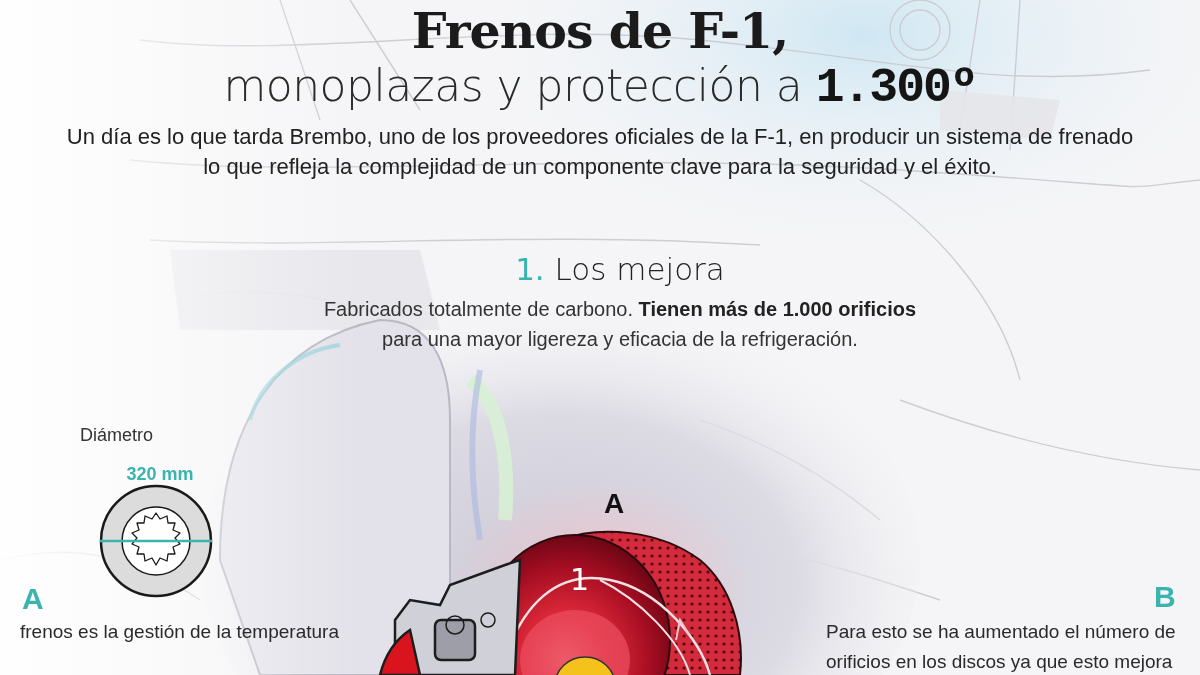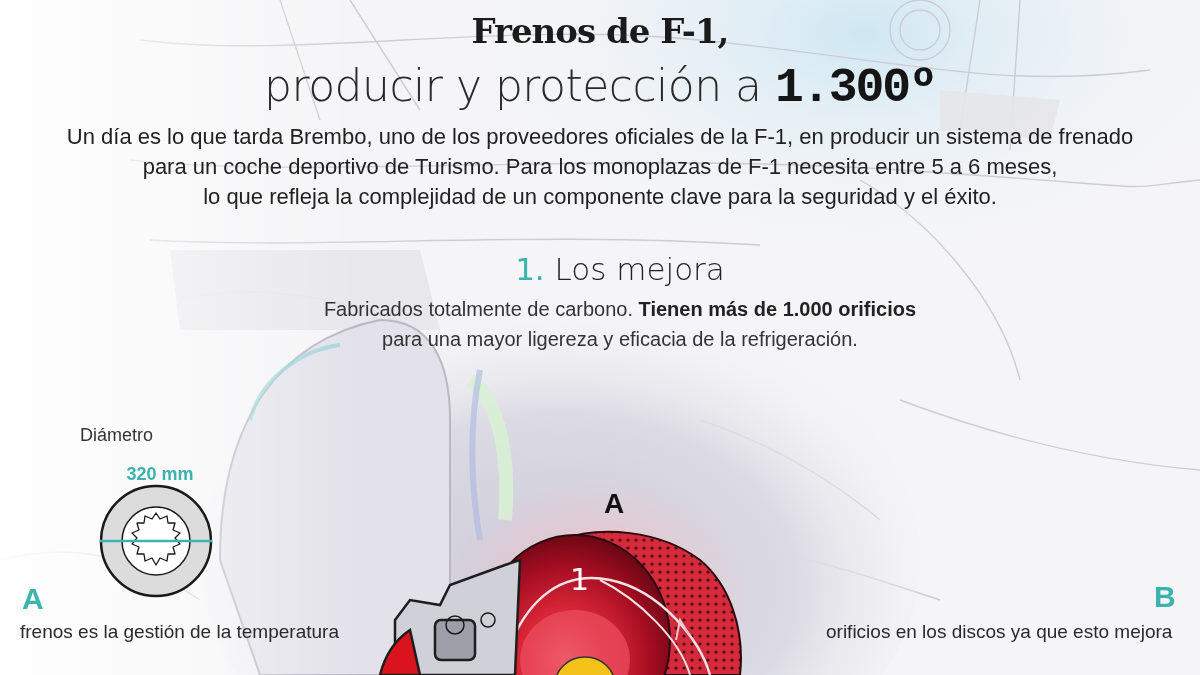--- a/index.html
+++ b/index.html
@@ -7,21 +7,21 @@
       width: 1200px; height: 675px; overflow: hidden; position: relative;
       font-family: "Liberation Sans", sans-serif; color: #222;
       background: #f4f4f6;
     }
     .bg { position: absolute; inset: 0; overflow: hidden; z-index: 0; }
     .bg svg { width: 1200px; height: 675px; display: block; }
     .layer { position: absolute; z-index: 2; }
 
     .title {
       left: 0; width: 1200px; top: 2px; text-align: center;
-      font-family: "DejaVu Serif", serif; font-weight: 900; font-size: 34px;
+      font-family: "DejaVu Serif", serif; font-weight: 900; font-size: 49px;
       color: #1b1b1b; letter-spacing: -1px; line-height: 58px;
     }
     .subtitle {
       left: 0; width: 1200px; top: 56px; text-align: center;
       font-family: "DejaVu Sans", sans-serif; font-weight: 200; font-size: 44px;
       color: #2a2a2a; line-height: 60px; letter-spacing: -0.5px;
     }
     .subtitle .big {
       font-family: Liberation Mono, monospace; font-weight: 900; font-size: 48px; color: #151515;
       letter-spacing: -2px;
@@ -149,26 +149,25 @@
       <circle cx="455" cy="625" r="9" fill="none" stroke-width="1.5"></circle>
       <circle cx="488" cy="620" r="7" fill="none" stroke-width="1.5"></circle>
       <path d="M380 675 C385 655 395 640 410 630 L420 675 Z" fill="#d9141f"></path>
     </g>
   </svg>
 </div>
 
 <div class="layer title">Frenos de F-1,</div>
 
 <div class="layer subtitle">
-  <span>producir y protección a </span><span class="big">1.300º</span>
+  <span>monoplazas y protección a </span><span class="big">1.300º</span>
 </div>
 
 <div class="layer intro">
   <div>Un día es lo que tarda Brembo, uno de los proveedores oficiales de la F-1, en producir un sistema de frenado</div>
-  <div>para un coche deportivo de Turismo. Para los monoplazas de F-1 necesita entre 5 a 6 meses,</div>
   <div>lo que refleja la complejidad de un componente clave para la seguridad y el éxito.</div>
 </div>
 
 <div class="layer section-heading">
   <span class="num">1.</span><span> Los mejora</span>
 </div>
 
 <div class="layer section-desc">
   <div>
     <span>Fabricados totalmente de carbono. </span><b>Tienen más de 1.000 orificios</b>
@@ -190,14 +189,15 @@
 
 <div class="layer marker marker-a-top">A</div>
 
 <div class="layer marker marker-a-left">A</div>
 <div class="layer note note-left">
   <div>frenos es la gestión de la temperatura</div>
 </div>
 
 <div class="layer marker marker-b-right">B</div>
 <div class="layer note note-right">
+  <div>Para esto se ha aumentado el número de</div>
   <div>orificios en los discos ya que esto mejora</div>
 </div>
 
 </body></html>

